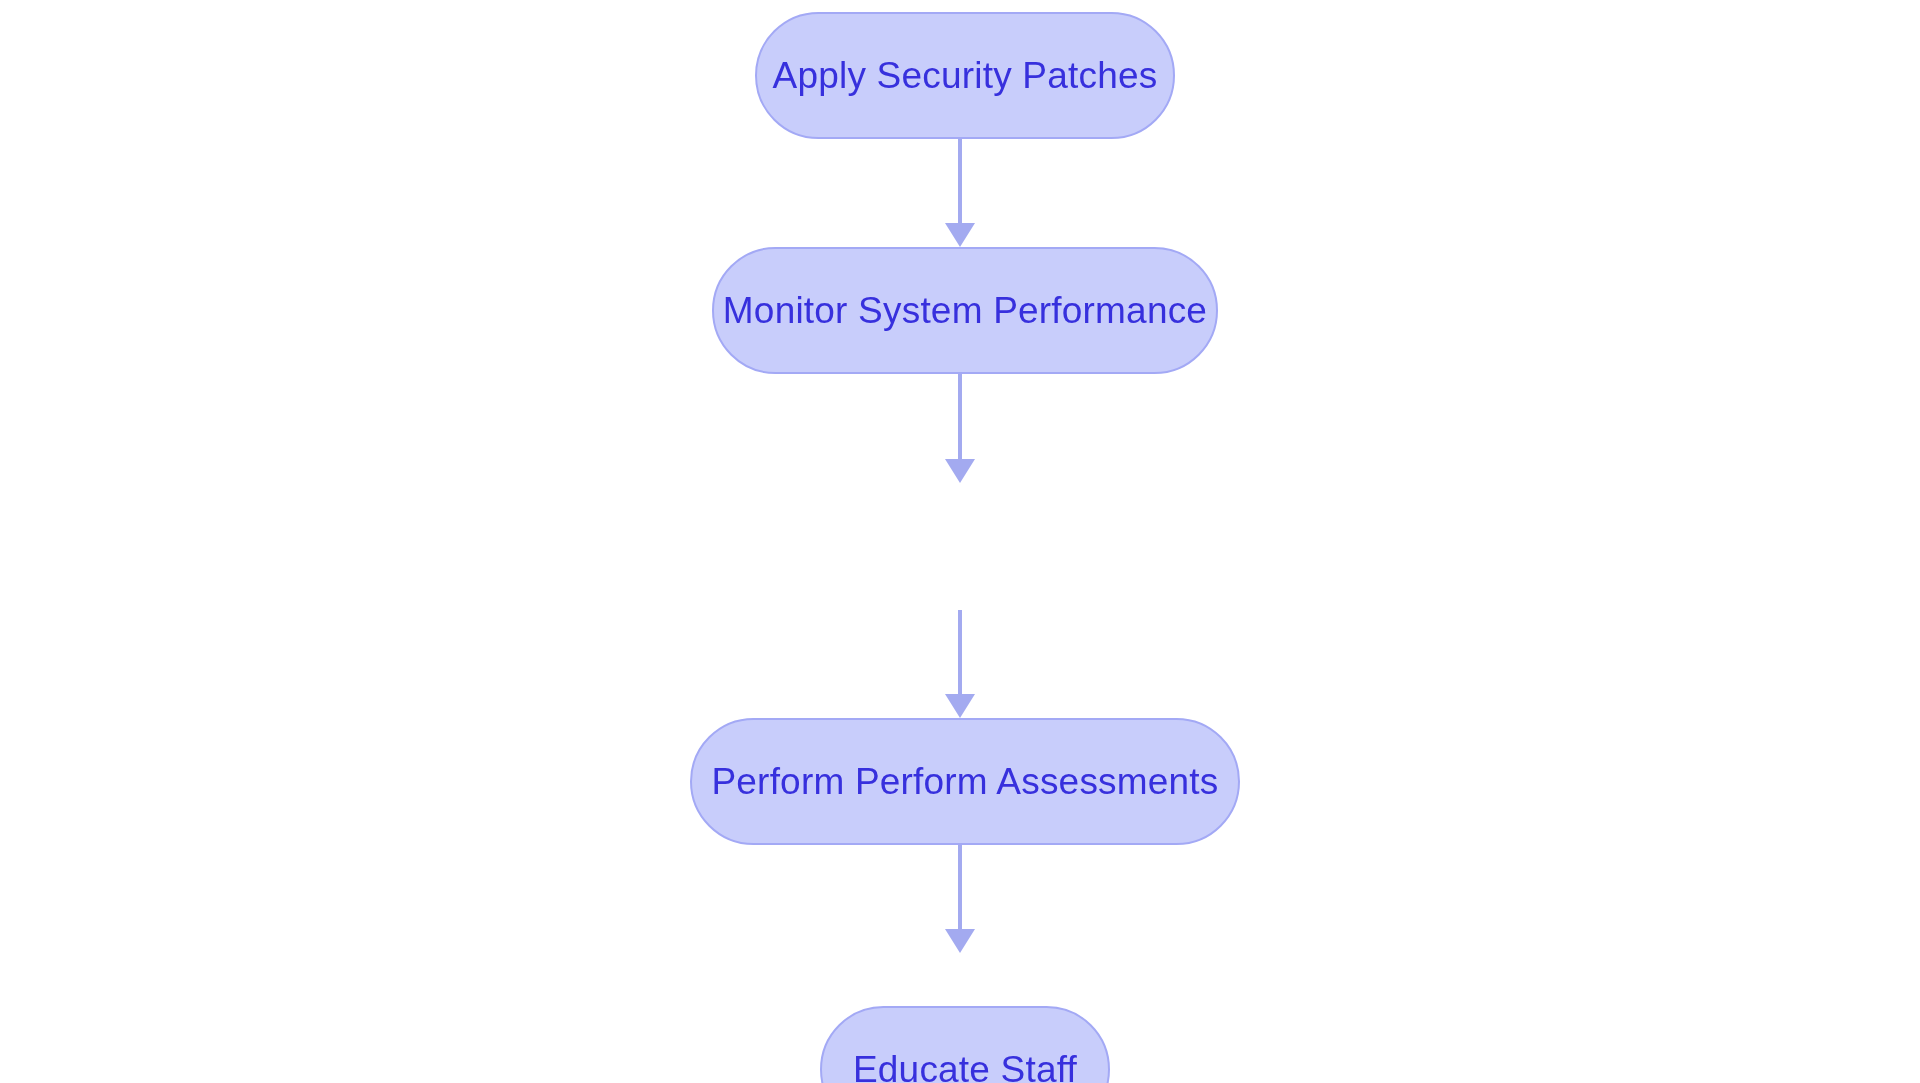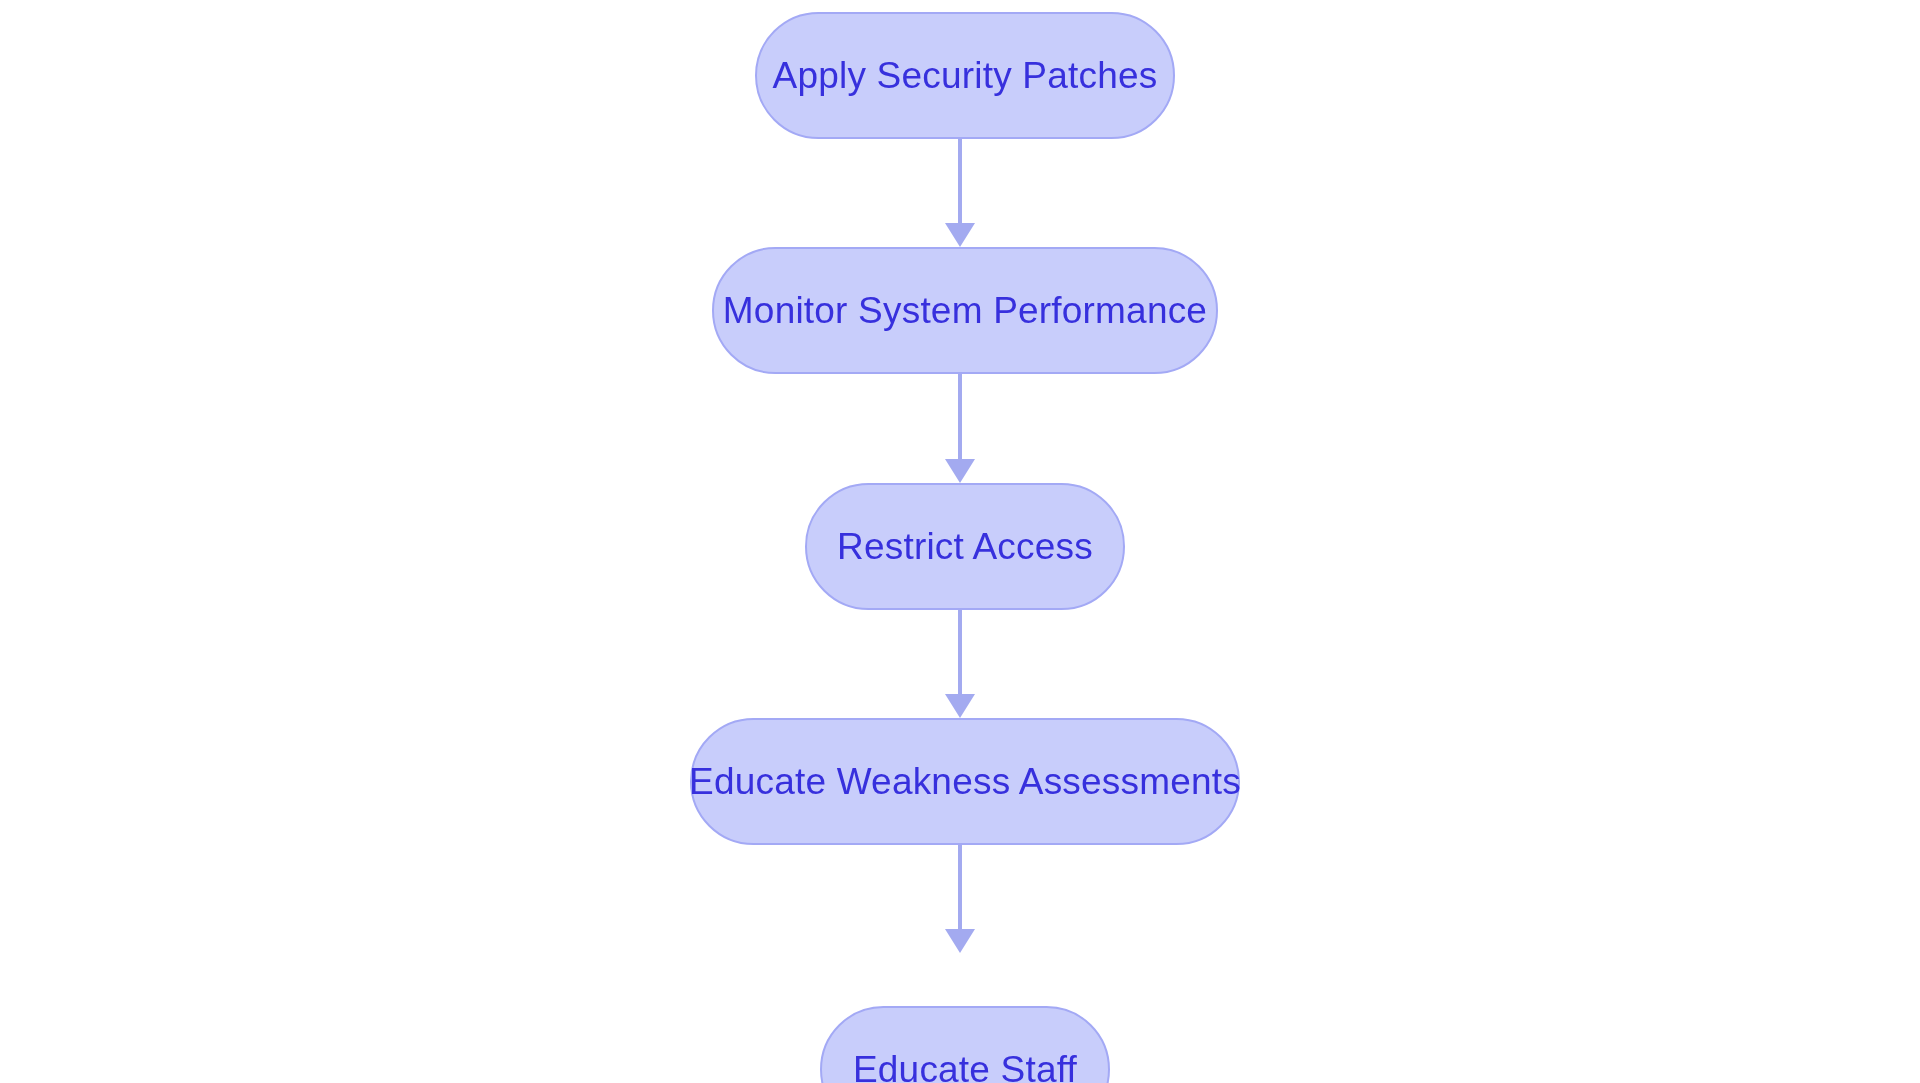--- a/index.html
+++ b/index.html
@@ -82,22 +82,19 @@
     <div class="connector" style="left: 940px; top: 845px; width: 40px; height: 108px;">
       <div class="conn-line" style="height: 84px;"></div>
       <div class="conn-head" style="top: 84px;"></div>
     </div>
     <div class="node" style="left: 712px; top: 247px; width: 506px; height: 127px; background: rgb(200, 205, 251); border-color: rgb(163, 169, 245);">
       <span class="node-label" style="color: rgb(55, 48, 221);">Monitor System Performance</span>
     </div>
     <div class="node" style="left: 755px; top: 12px; width: 420px; height: 127px; background: rgb(200, 205, 251); border-color: rgb(163, 169, 245);">
       <span class="node-label" style="color: rgb(55, 48, 221);">Apply Security Patches</span>
     </div>
-    <div class="node" style="left: 805px; top: 483px; width: 320px; height: 127px; background: rgb(200, 205, 251); border-color: rgb(163, 169, 245);">
-      <span class="node-label" style="color: rgb(55, 48, 221);">Restrict Access</span>
-    </div>
     <div class="node" style="left: 690px; top: 718px; width: 550px; height: 127px; background: rgb(200, 205, 251); border-color: rgb(163, 169, 245);">
-      <span class="node-label" style="color: rgb(55, 48, 221);">Educate Weakness Assessments</span>
+      <span class="node-label" style="color: rgb(55, 48, 221);">Perform Perform Assessments</span>
     </div>
     <div class="node" style="left: 820px; top: 1006px; width: 290px; height: 127px; background: rgb(200, 205, 251); border-color: rgb(163, 169, 245);">
       <span class="node-label" style="color: rgb(55, 48, 221);">Educate Staff</span>
     </div>
   </div>
 
 </body></html>

